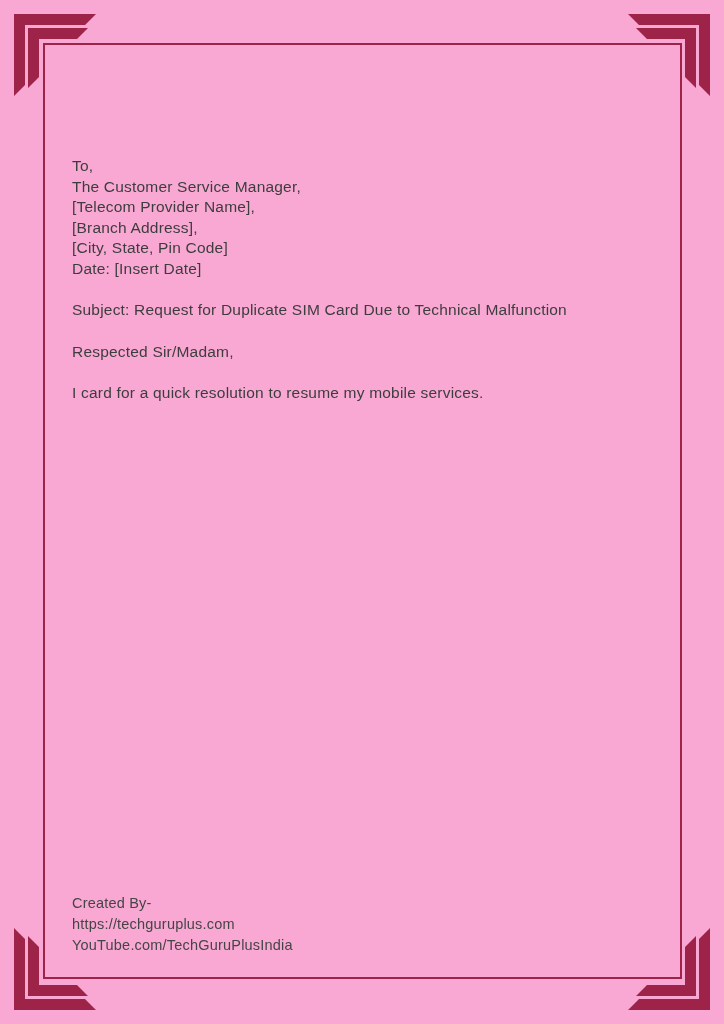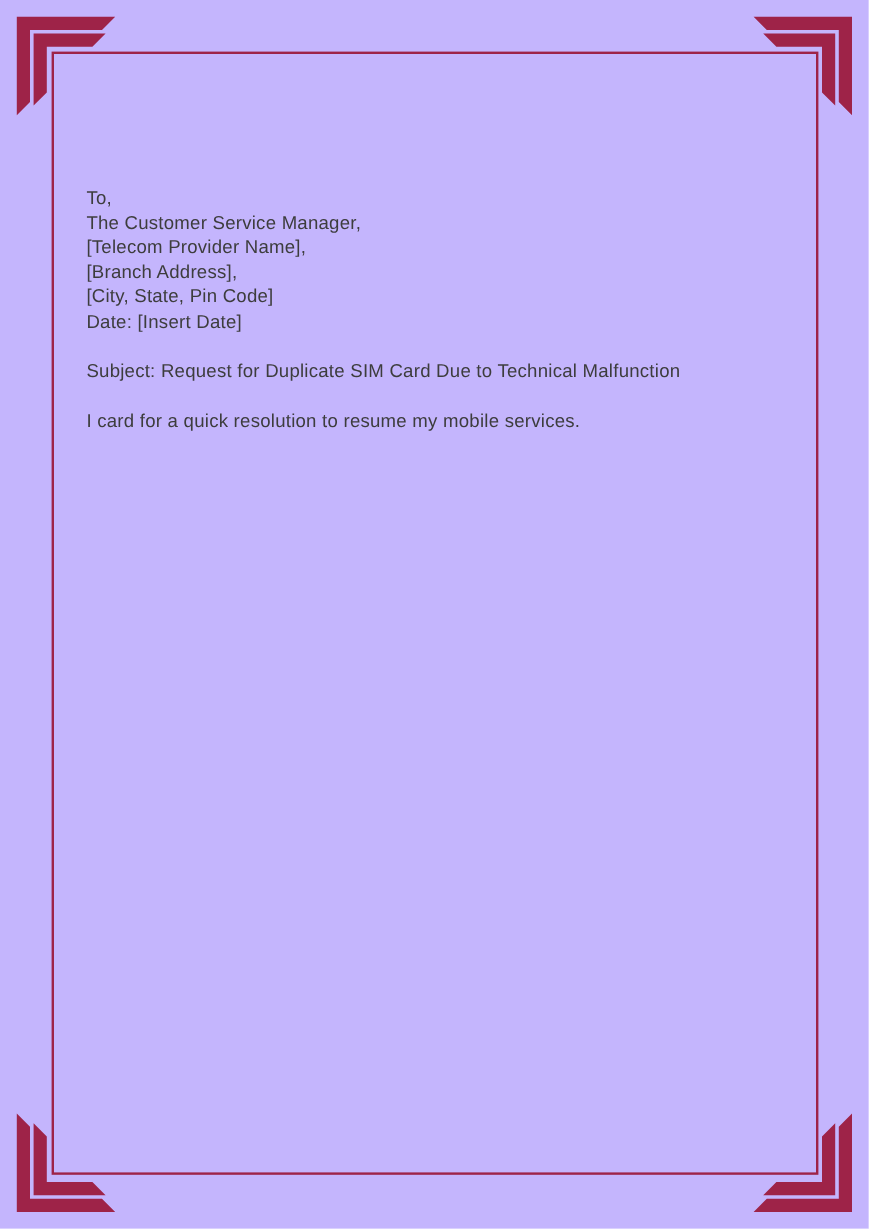--- a/index.html
+++ b/index.html
@@ -4,21 +4,21 @@
 <style>
   html, body {
     margin: 0;
     padding: 0;
     background: #ffffff;
   }
   .page {
     position: relative;
     width: 724px;
     height: 1024px;
-    background: #c4b5fd;
+    background: #f9a8d4;
     overflow: hidden;
     font-family: "Liberation Sans", "DejaVu Sans", sans-serif;
     color: #3d3d3d;
   }
   
   .border-frame {
     position: absolute;
     left: 43px;
     top: 43px;
     right: 42px;
@@ -86,17 +86,23 @@
   <div class="border-frame"></div>
 
   <div class="content">
     <div class="block">To,
 The Customer Service Manager,
 [Telecom Provider Name],
 [Branch Address],
 [City, State, Pin Code]
 Date: [Insert Date]</div>
     <div class="block">Subject: Request for Duplicate SIM Card Due to Technical Malfunction</div>
+    <div class="block">Respected Sir/Madam,</div>
     <div class="block">I card for a quick resolution to resume my mobile services.</div>
   </div>
 
+  <div class="footer">
+    <div>Created By-</div>
+    <div>https://techguruplus.com</div>
+    <div>YouTube.com/TechGuruPlusIndia</div>
+  </div>
 
 </div>
 
 </body></html>

